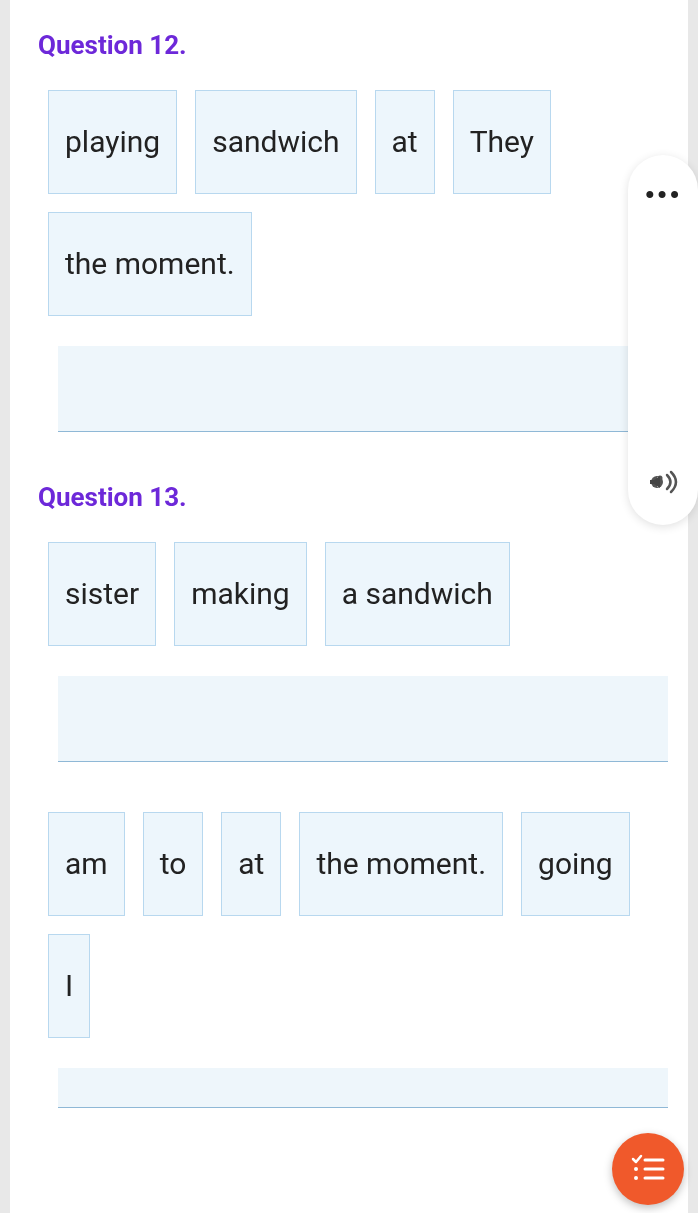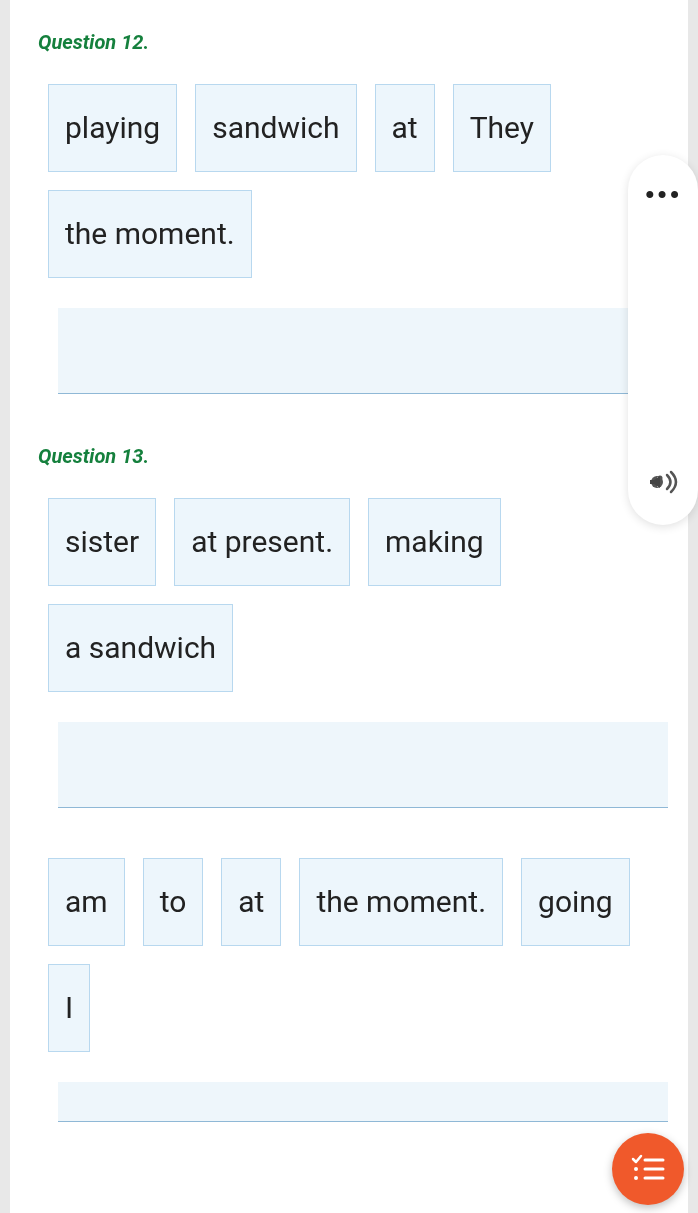--- a/index.html
+++ b/index.html
@@ -15,37 +15,36 @@
     background: #fff;
     margin: 0 10px;
     padding: 30px 28px 0 28px;
     height: 100%;
     position: relative;
   }
   .question-block {
     margin-bottom: 50px;
   }
   .question-title {
-    font-size: 20px;
+    font-size: 26px;
     font-weight: 700;
-    font-style: italic;
-    color: #15803d;
+    color: #6d28d9;
     margin-bottom: 30px;
   }
   .word-bank {
     display: flex;
     flex-wrap: wrap;
     gap: 18px;
     margin-bottom: 30px;
     margin-left: 10px;
   }
   .word-tile {
     background: #edf6fc;
     border: 1px solid #b8d8ef;
-    padding: 28px 16px;
+    padding: 36px 16px;
     font-size: 30px;
     color: #222;
     cursor: pointer;
     user-select: none;
     line-height: 1;
   }
   .answer-area {
     background: #eef6fb;
     border-bottom: 1.5px solid #8fb8d6;
     height: 86px;
@@ -106,21 +105,20 @@
       <div class="word-tile">They</div>
       <div class="word-tile">the moment.</div>
     </div>
     <div class="answer-area"></div>
   </div>
 
   <div class="question-block">
     <div class="question-title">Question 13.</div>
     <div class="word-bank">
       <div class="word-tile">sister</div>
-      <div class="word-tile">at present.</div>
       <div class="word-tile">making</div>
       <div class="word-tile">a sandwich</div>
     </div>
     <div class="answer-area"></div>
   </div>
 
   <div class="question-block" style="margin-bottom:20px;">
     <div class="word-bank">
       <div class="word-tile">am</div>
       <div class="word-tile">to</div>

